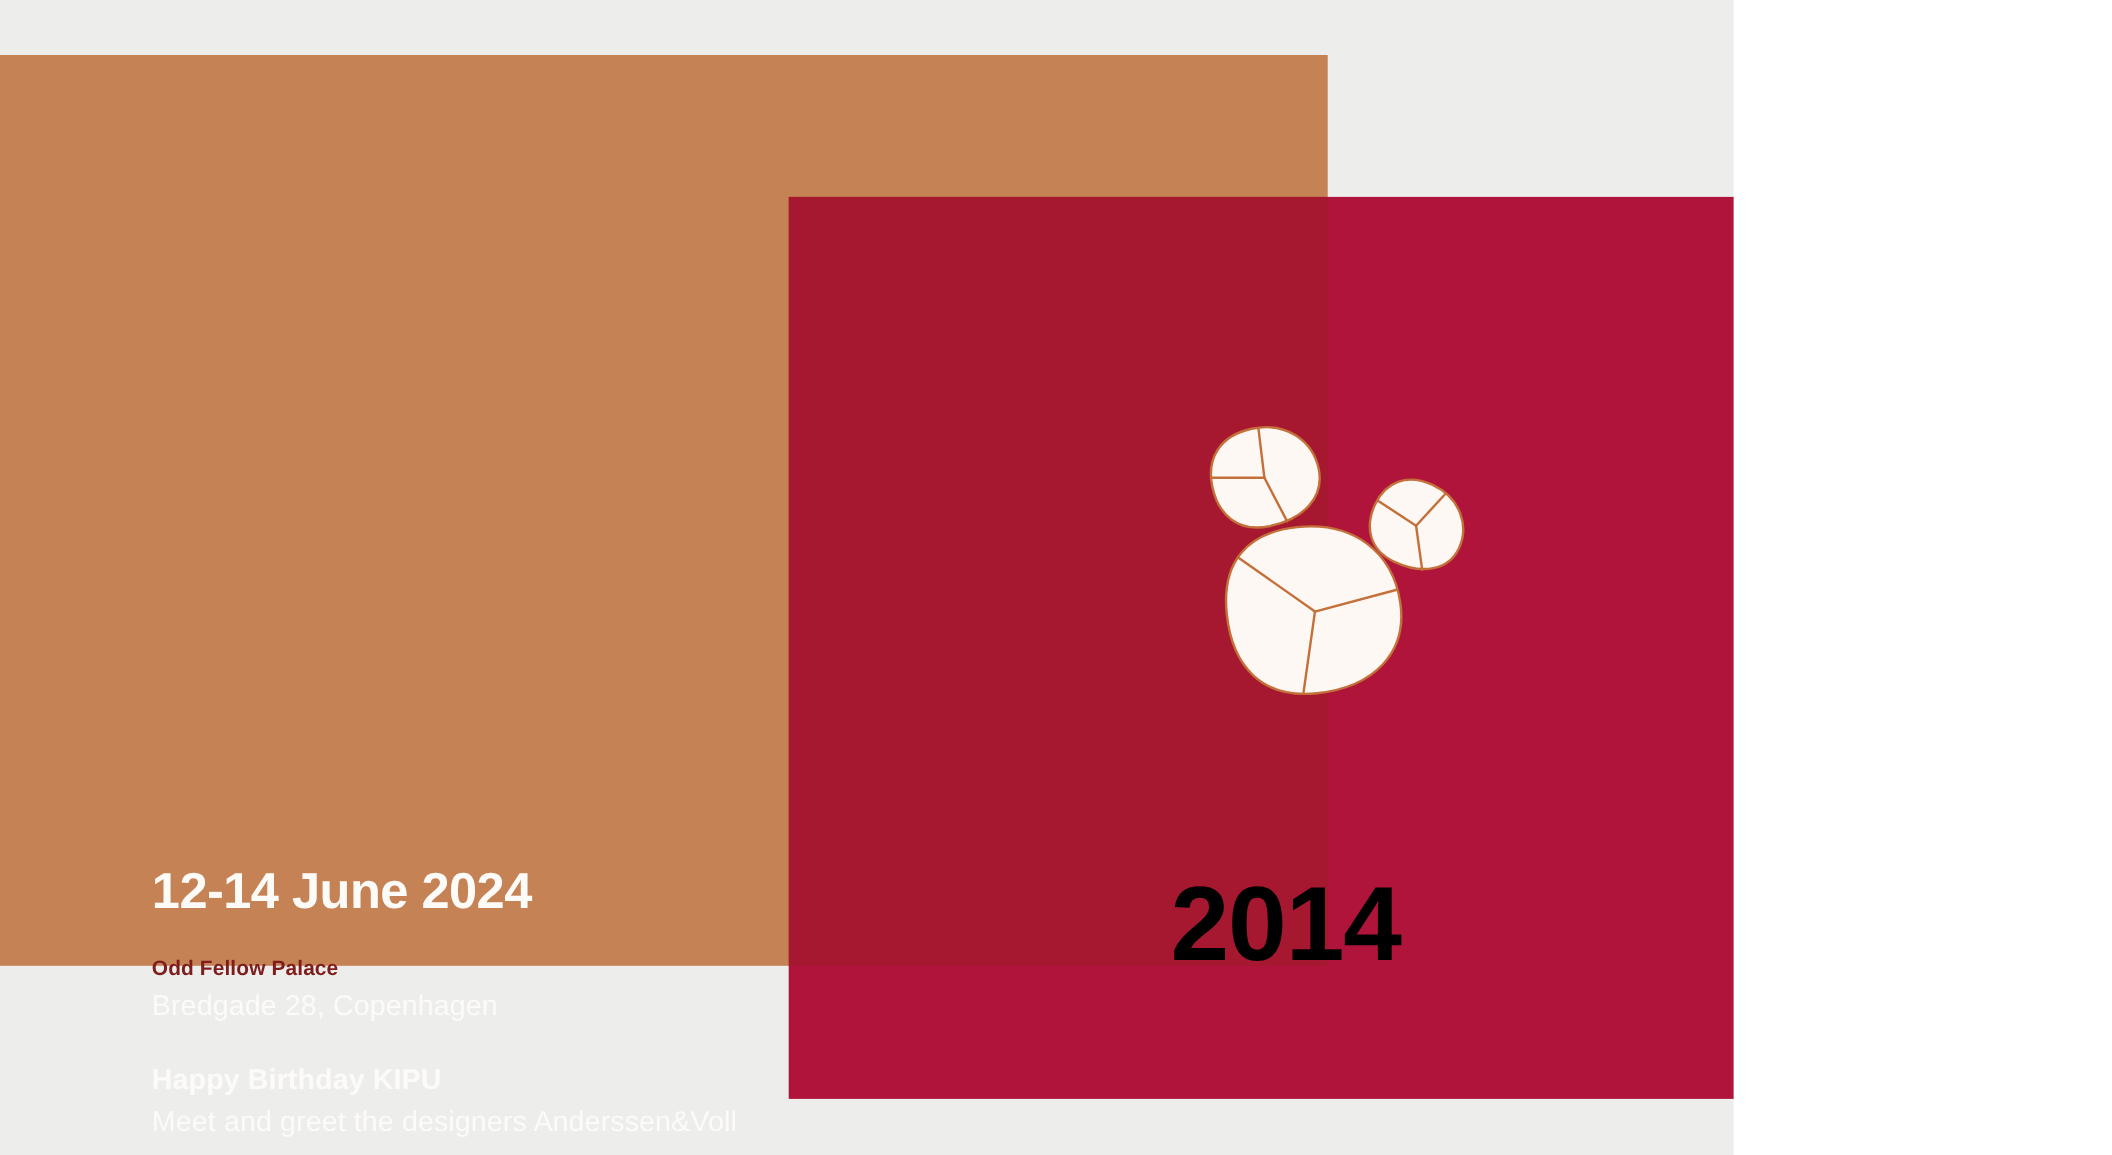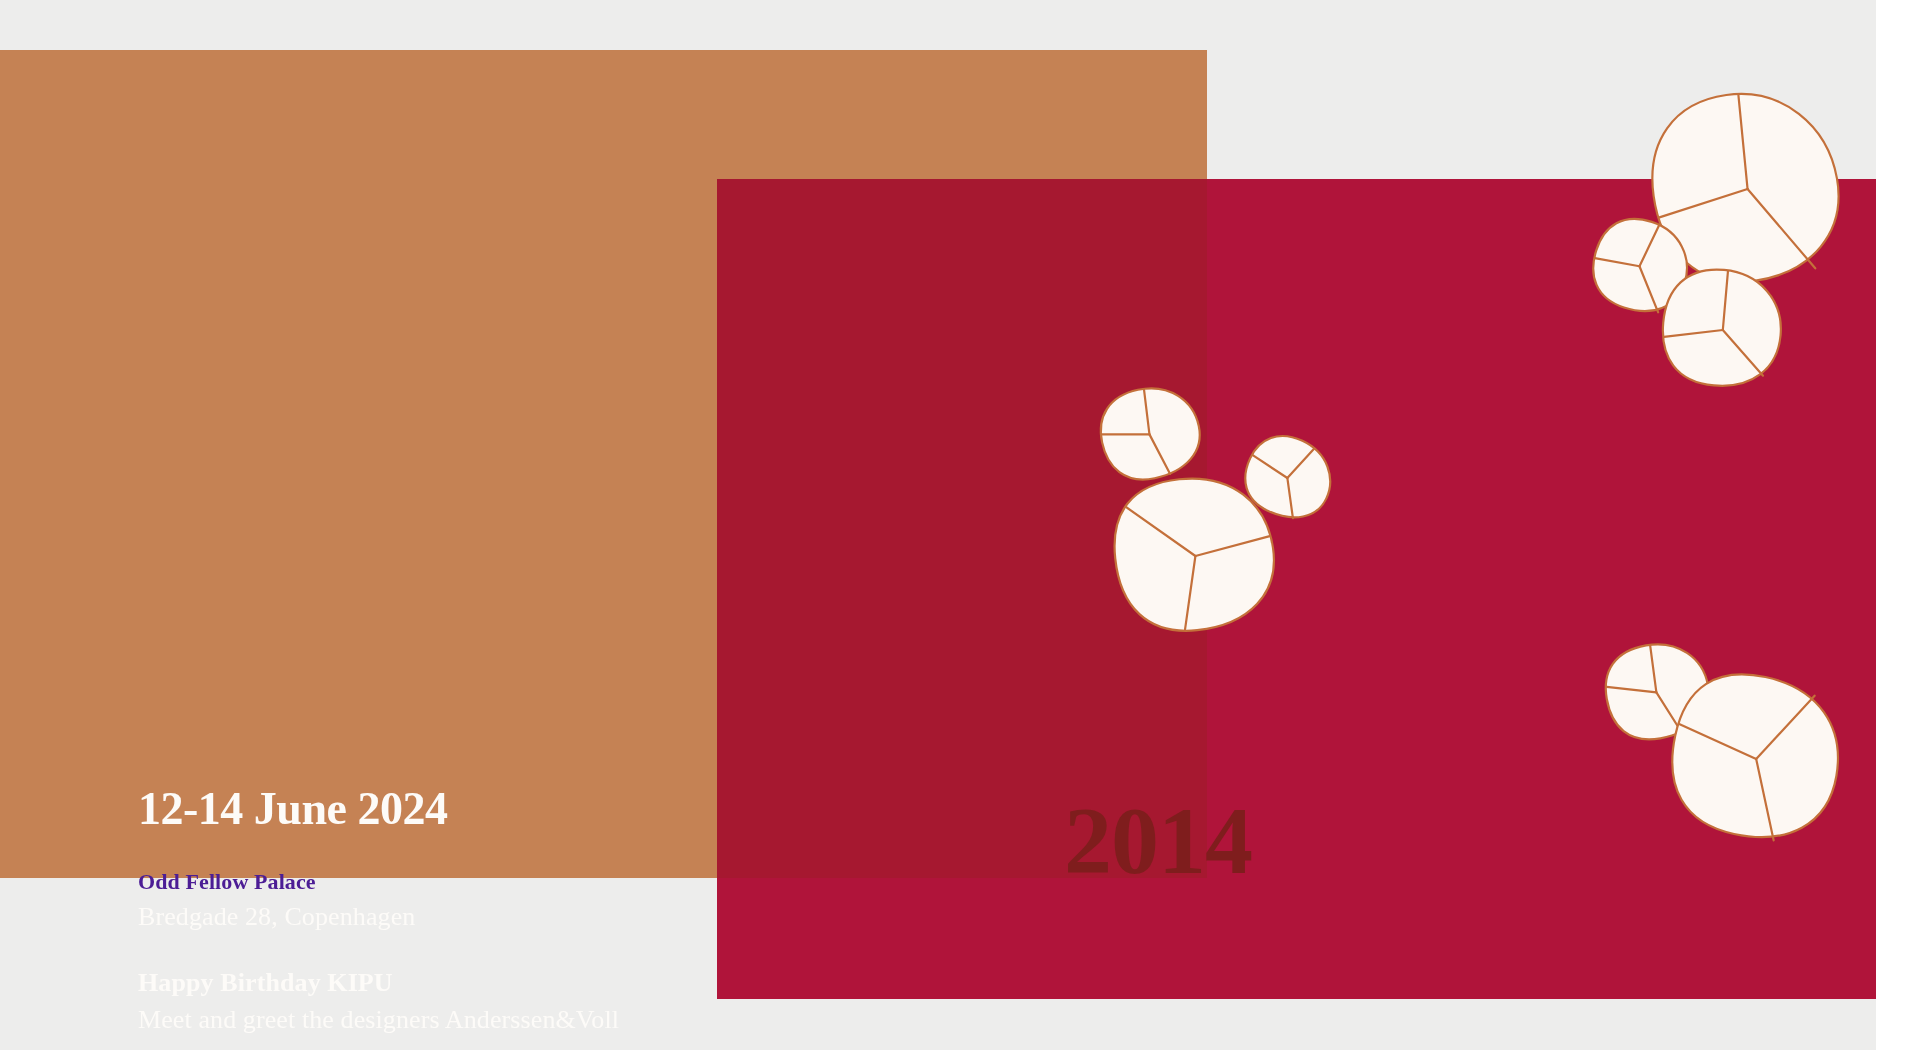--- a/index.html
+++ b/index.html
@@ -2,25 +2,25 @@
 <html><head>
 <meta charset="utf-8">
 <style>
   html, body {
     margin: 0;
     padding: 0;
     background: #ffffff;
   }
   #poster {
     position: relative;
-    width: 1876px;
+    width: 1576px;
     height: 1050px;
     background: #ededec;
     overflow: hidden;
-    font-family: Liberation Serif, serif;
+    font-family: Liberation Sans, sans-serif;
     -webkit-font-smoothing: antialiased;
   }
 
   
   .block {
     position: absolute;
   }
   #orange-block {
     left: 0;
     top: 50px;
@@ -87,23 +87,23 @@
     font-size: 46px;
     font-weight: 700;
     letter-spacing: -0.5px;
     color: #fdfbf8;
   }
 
   .venue-group {
     margin-top: 34px;
   }
   .venue-name {
-    font-size: 22px;
-    font-weight: 700;
-    color: #4c1d95;
+    font-size: 19px;
+    font-weight: 700;
+    color: #7f1d1d;
     letter-spacing: 0.1px;
   }
   .venue-addr {
     font-size: 26px;
     font-weight: 300;
     color: #fdfbf8;
     margin-top: 7px;
     letter-spacing: 0.1px;
   }
 
@@ -125,21 +125,21 @@
   }
 
   
   #anniversary {
     position: absolute;
     left: 1064px;
     top: 798px;
     font-size: 96px;
     font-weight: 700;
     line-height: 0.89;
-    color: #7f1d1d;
+    color: #000000;
     letter-spacing: -1px;
   }
   #anniversary div {
     display: block;
   }
 </style>
 </head>
 <body>
 
 <div id="poster">

